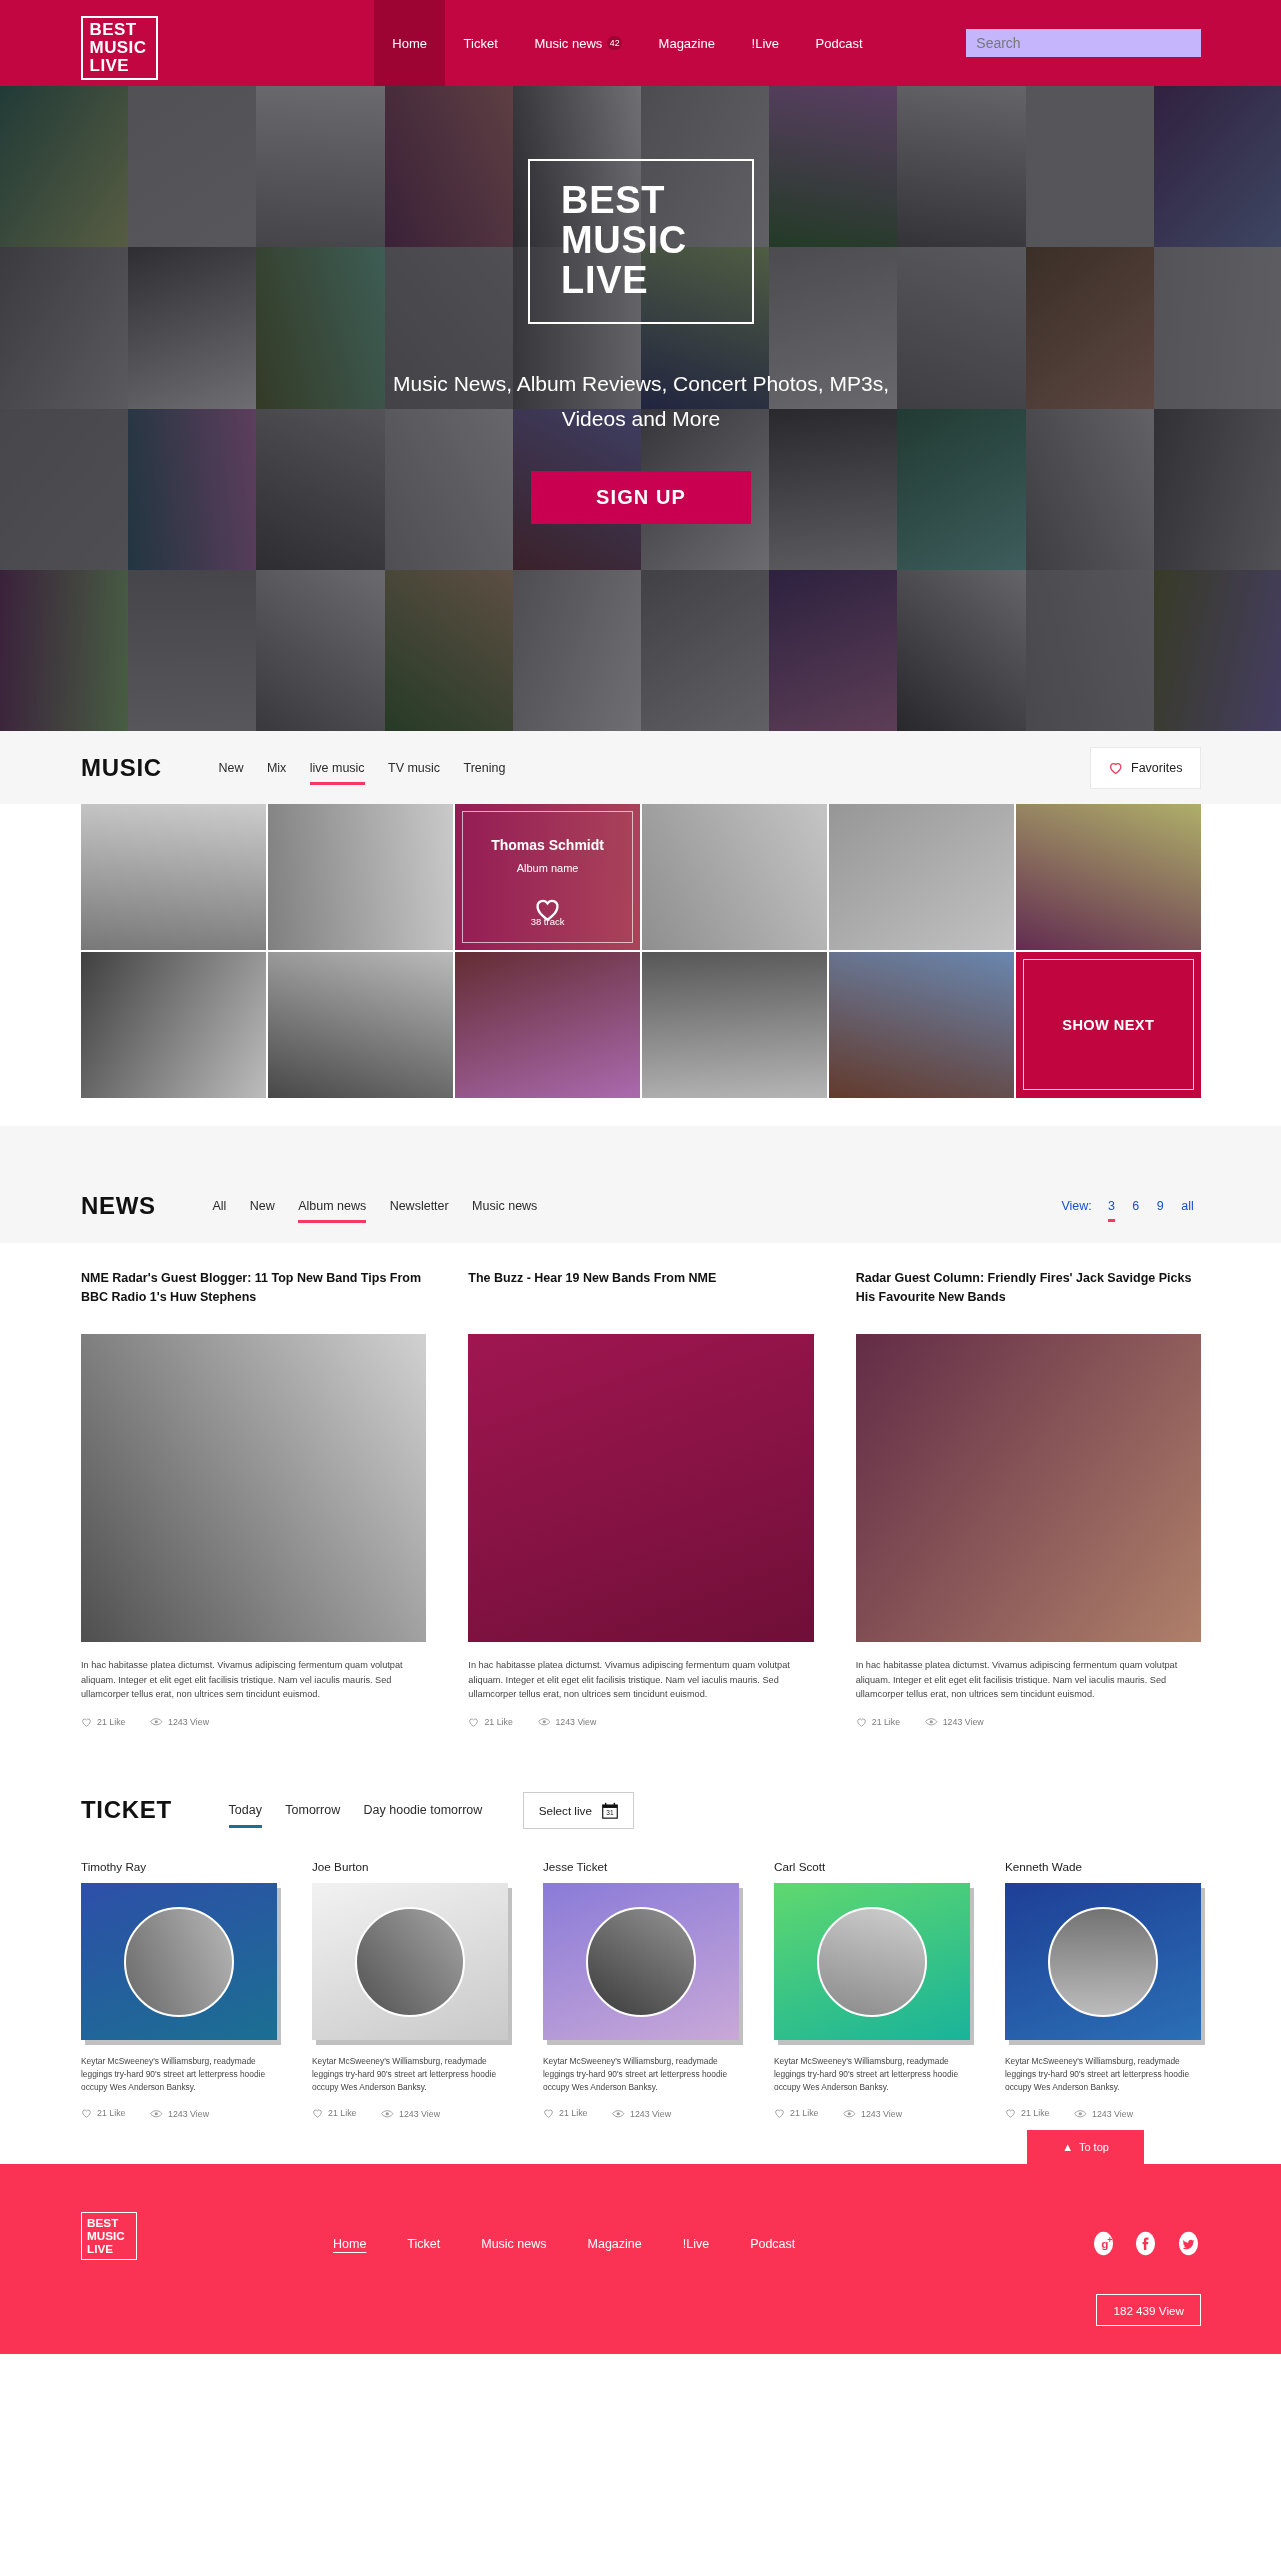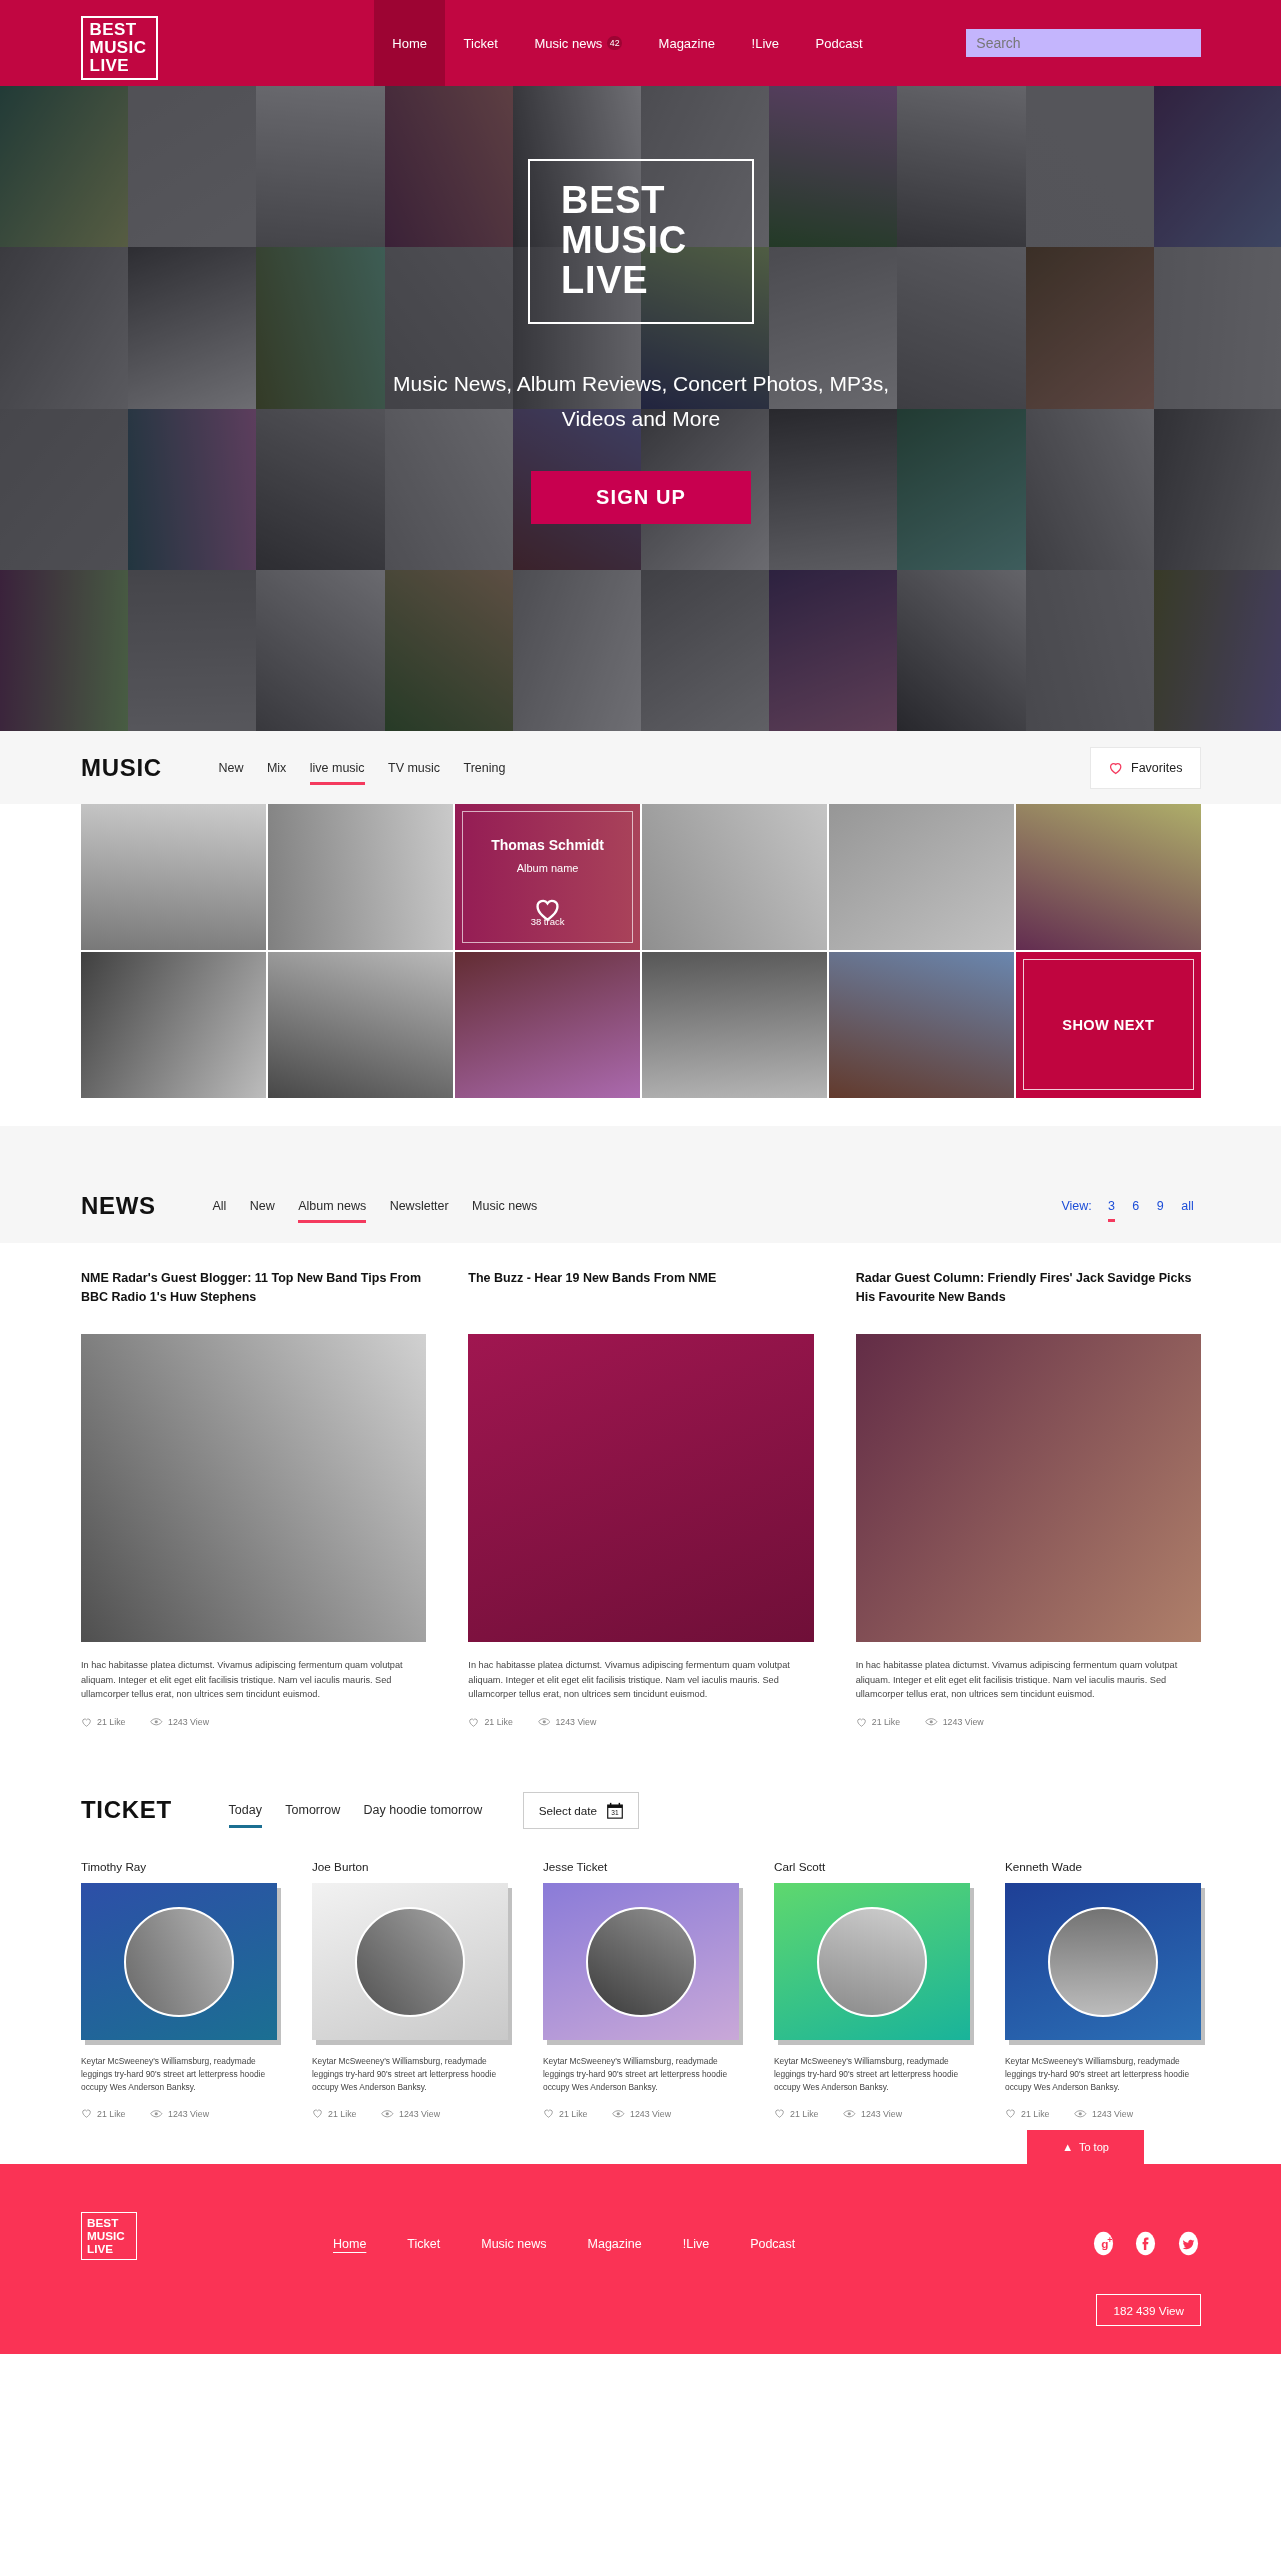--- a/index.html
+++ b/index.html
@@ -147,21 +147,21 @@
     height:2.9px; background:#f43a5e;
   }
   .news-grid {
     display:grid; grid-template-columns:repeat(3,1fr); gap:42px;
     padding:26px 81px 0 81px;
   }
   .news-title { font-size:12.5px; font-weight:bold; line-height:19px; color:#111; min-height:57px; }
   .news-img { width:100%; height:308px; margin-top:8.8px; background-size:cover; background-position:center; }
   .news-body { font-size:9.2px; line-height:14.6px; color:#444; margin-top:16px; }
   .meta { display:flex; gap:25px; margin-top:14.6px; align-items:center; font-size:8.8px; color:#7a7a7a; }
-  .meta-item { display:flex; align-items:center; gap:5.1px; }
+  .meta-item { display:flex; gap:5.1px; }
 
   
   .ticket-sec { background:#fff; padding-top:47px; }
   .date-btn {
     margin-left:29px; border:0.7px solid #ccc; background:#fff;
     height:37px; display:flex; align-items:center; gap:10.3px;
     padding:0 14.6px; font-size:11.7px; color:#222; cursor:pointer;
     font-family:"Liberation Sans", sans-serif;
   }
   .ticket-grid {
@@ -461,21 +461,21 @@
 
   <div class="ticket-sec">
     <div class="sec-head">
       <div class="sec-title">TICKET</div>
       <div class="tabs" id="ticket-tabs">
           <a href="#" class="tab active-blue">Today</a>
           <a href="#" class="tab">Tomorrow</a>
           <a href="#" class="tab">Day hoodie tomorrow</a>
         </div>
       <button class="date-btn">
-        <span>Select date</span>
+        <span>Select live</span>
         <svg width="16" height="17" viewBox="0 0 22 23" style="font-size:16px">
           <rect x="1" y="4" width="20" height="18" fill="none" stroke="#111" stroke-width="1.6"></rect>
           <rect x="1" y="4" width="20" height="4" fill="#111"></rect>
           <rect x="4" y="1" width="2" height="5" fill="#111"></rect>
           <rect x="16" y="1" width="2" height="5" fill="#111"></rect>
           <text x="11" y="18" font-size="9" text-anchor="middle" fill="#111" font-family="Liberation Sans, sans-serif">31</text>
         </svg>
       </button>
     </div>
     <div class="ticket-grid" id="ticket-grid">

